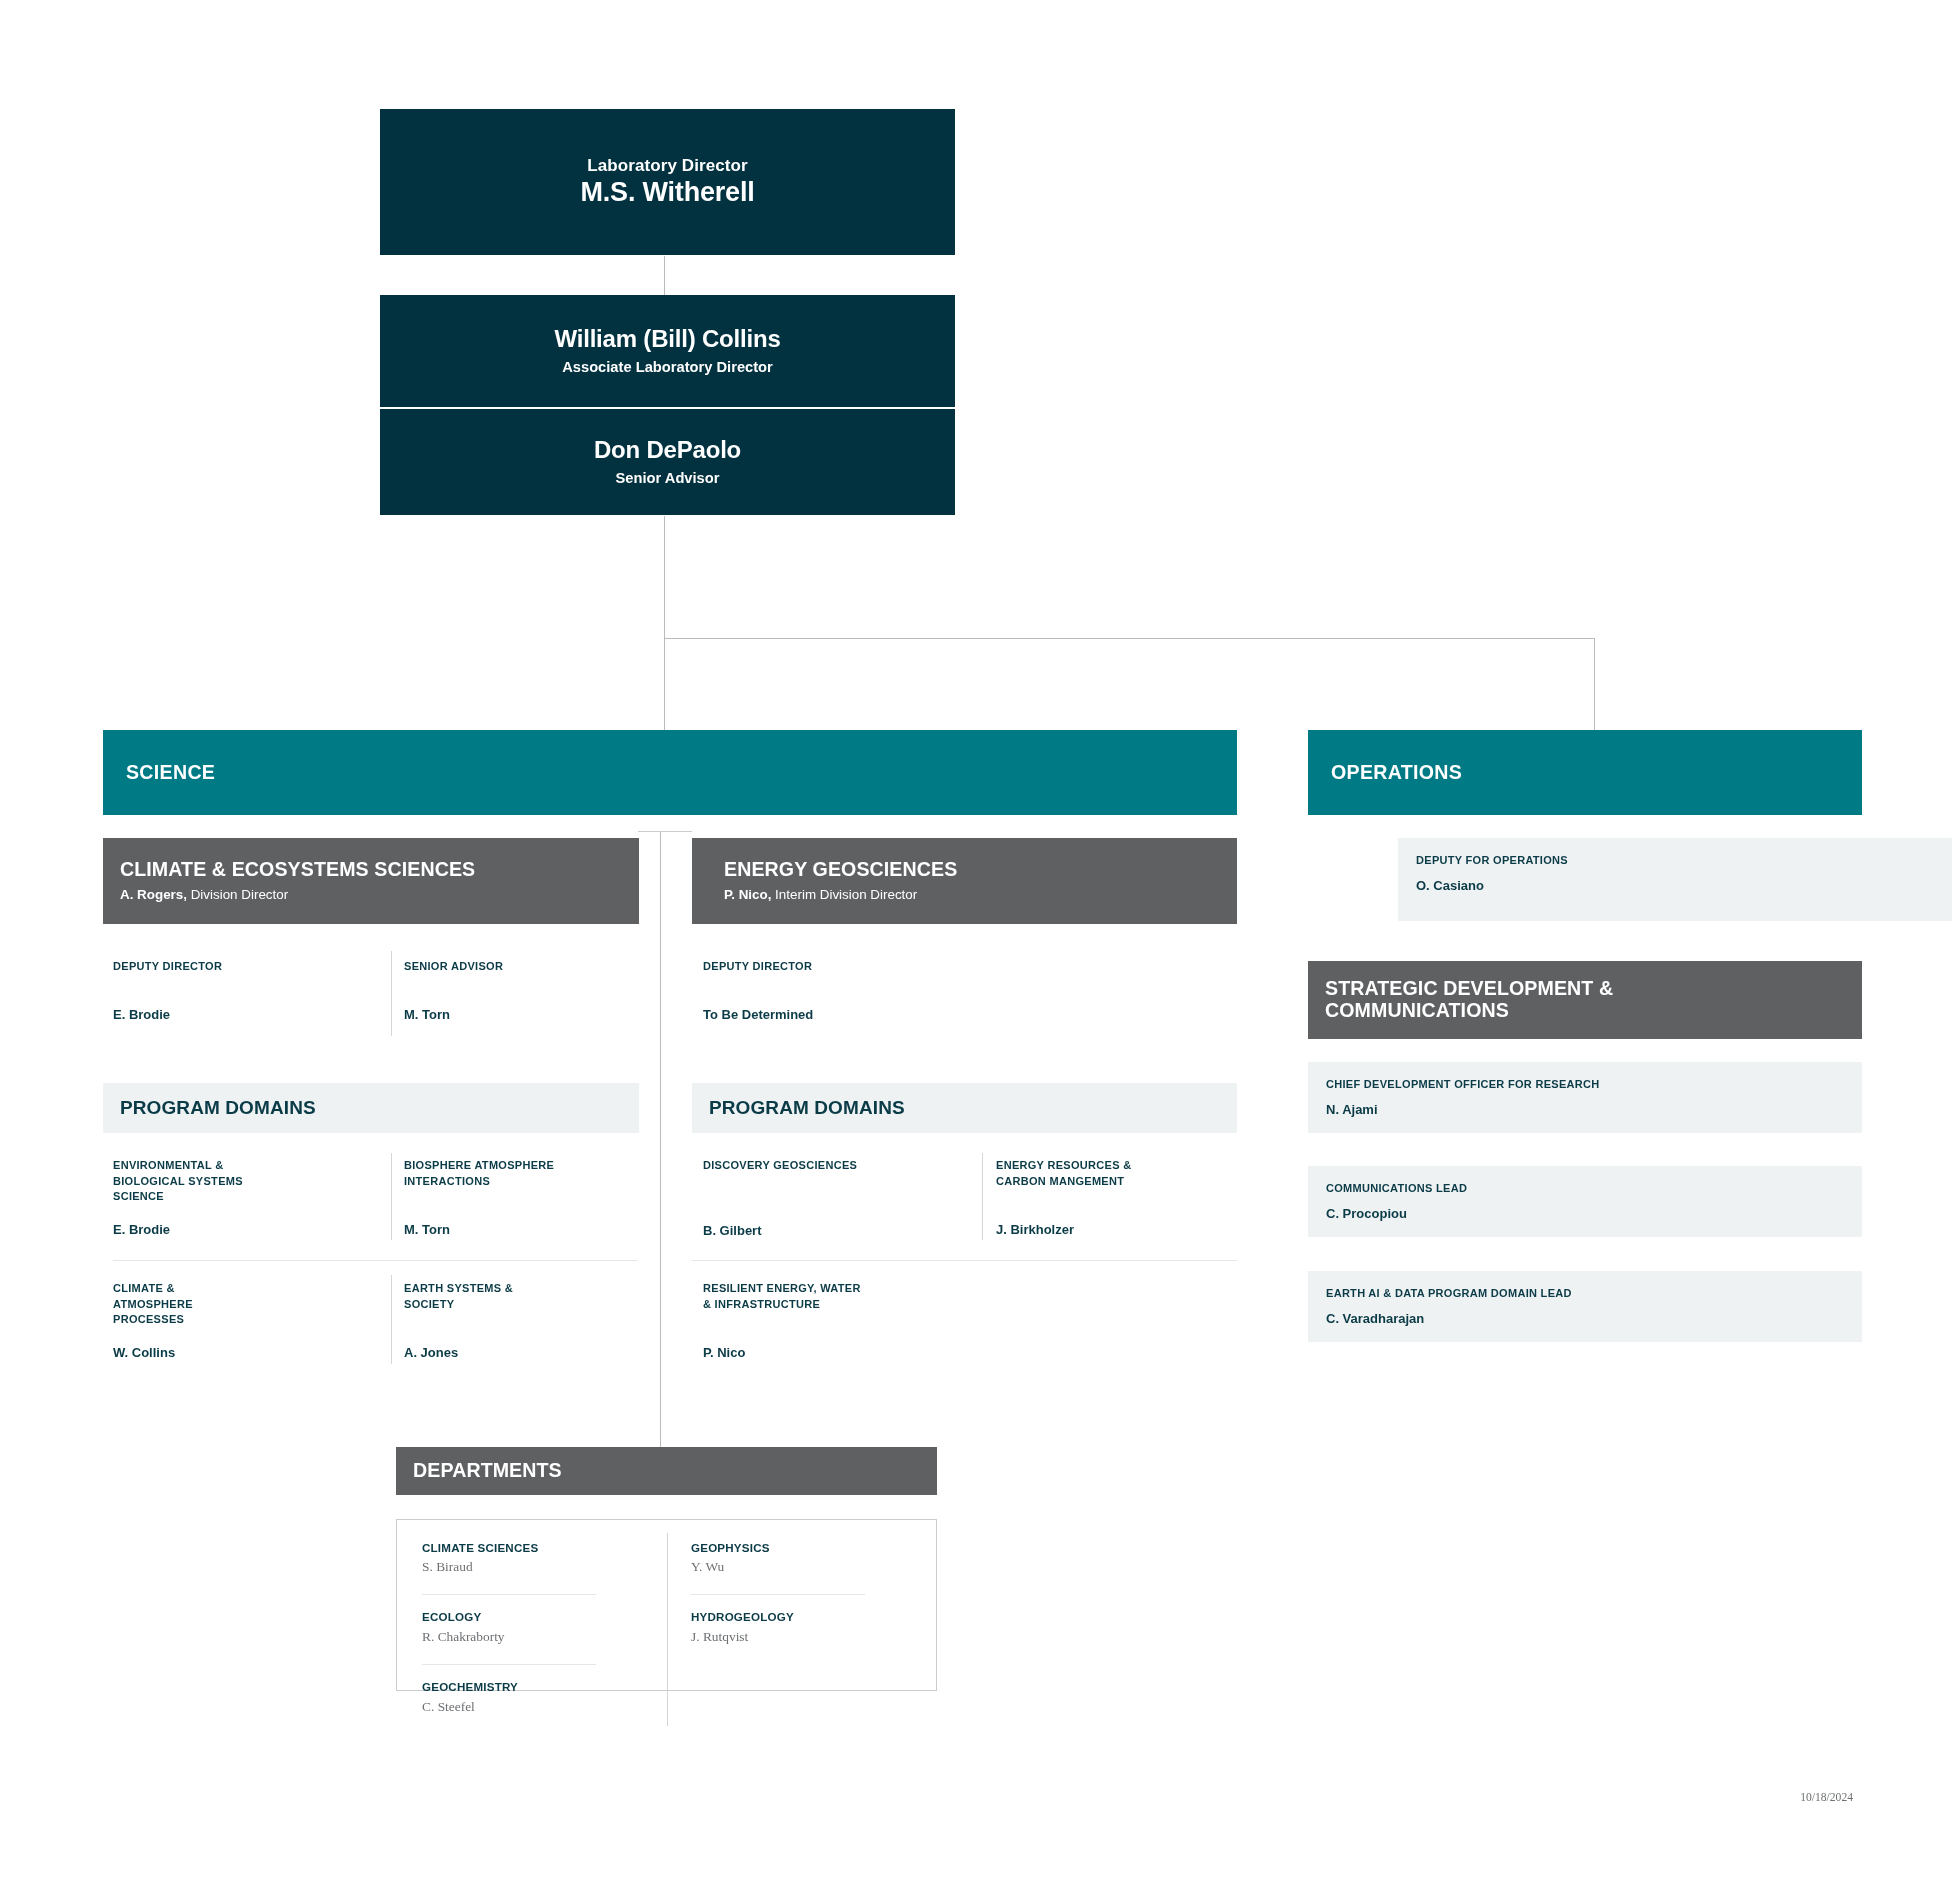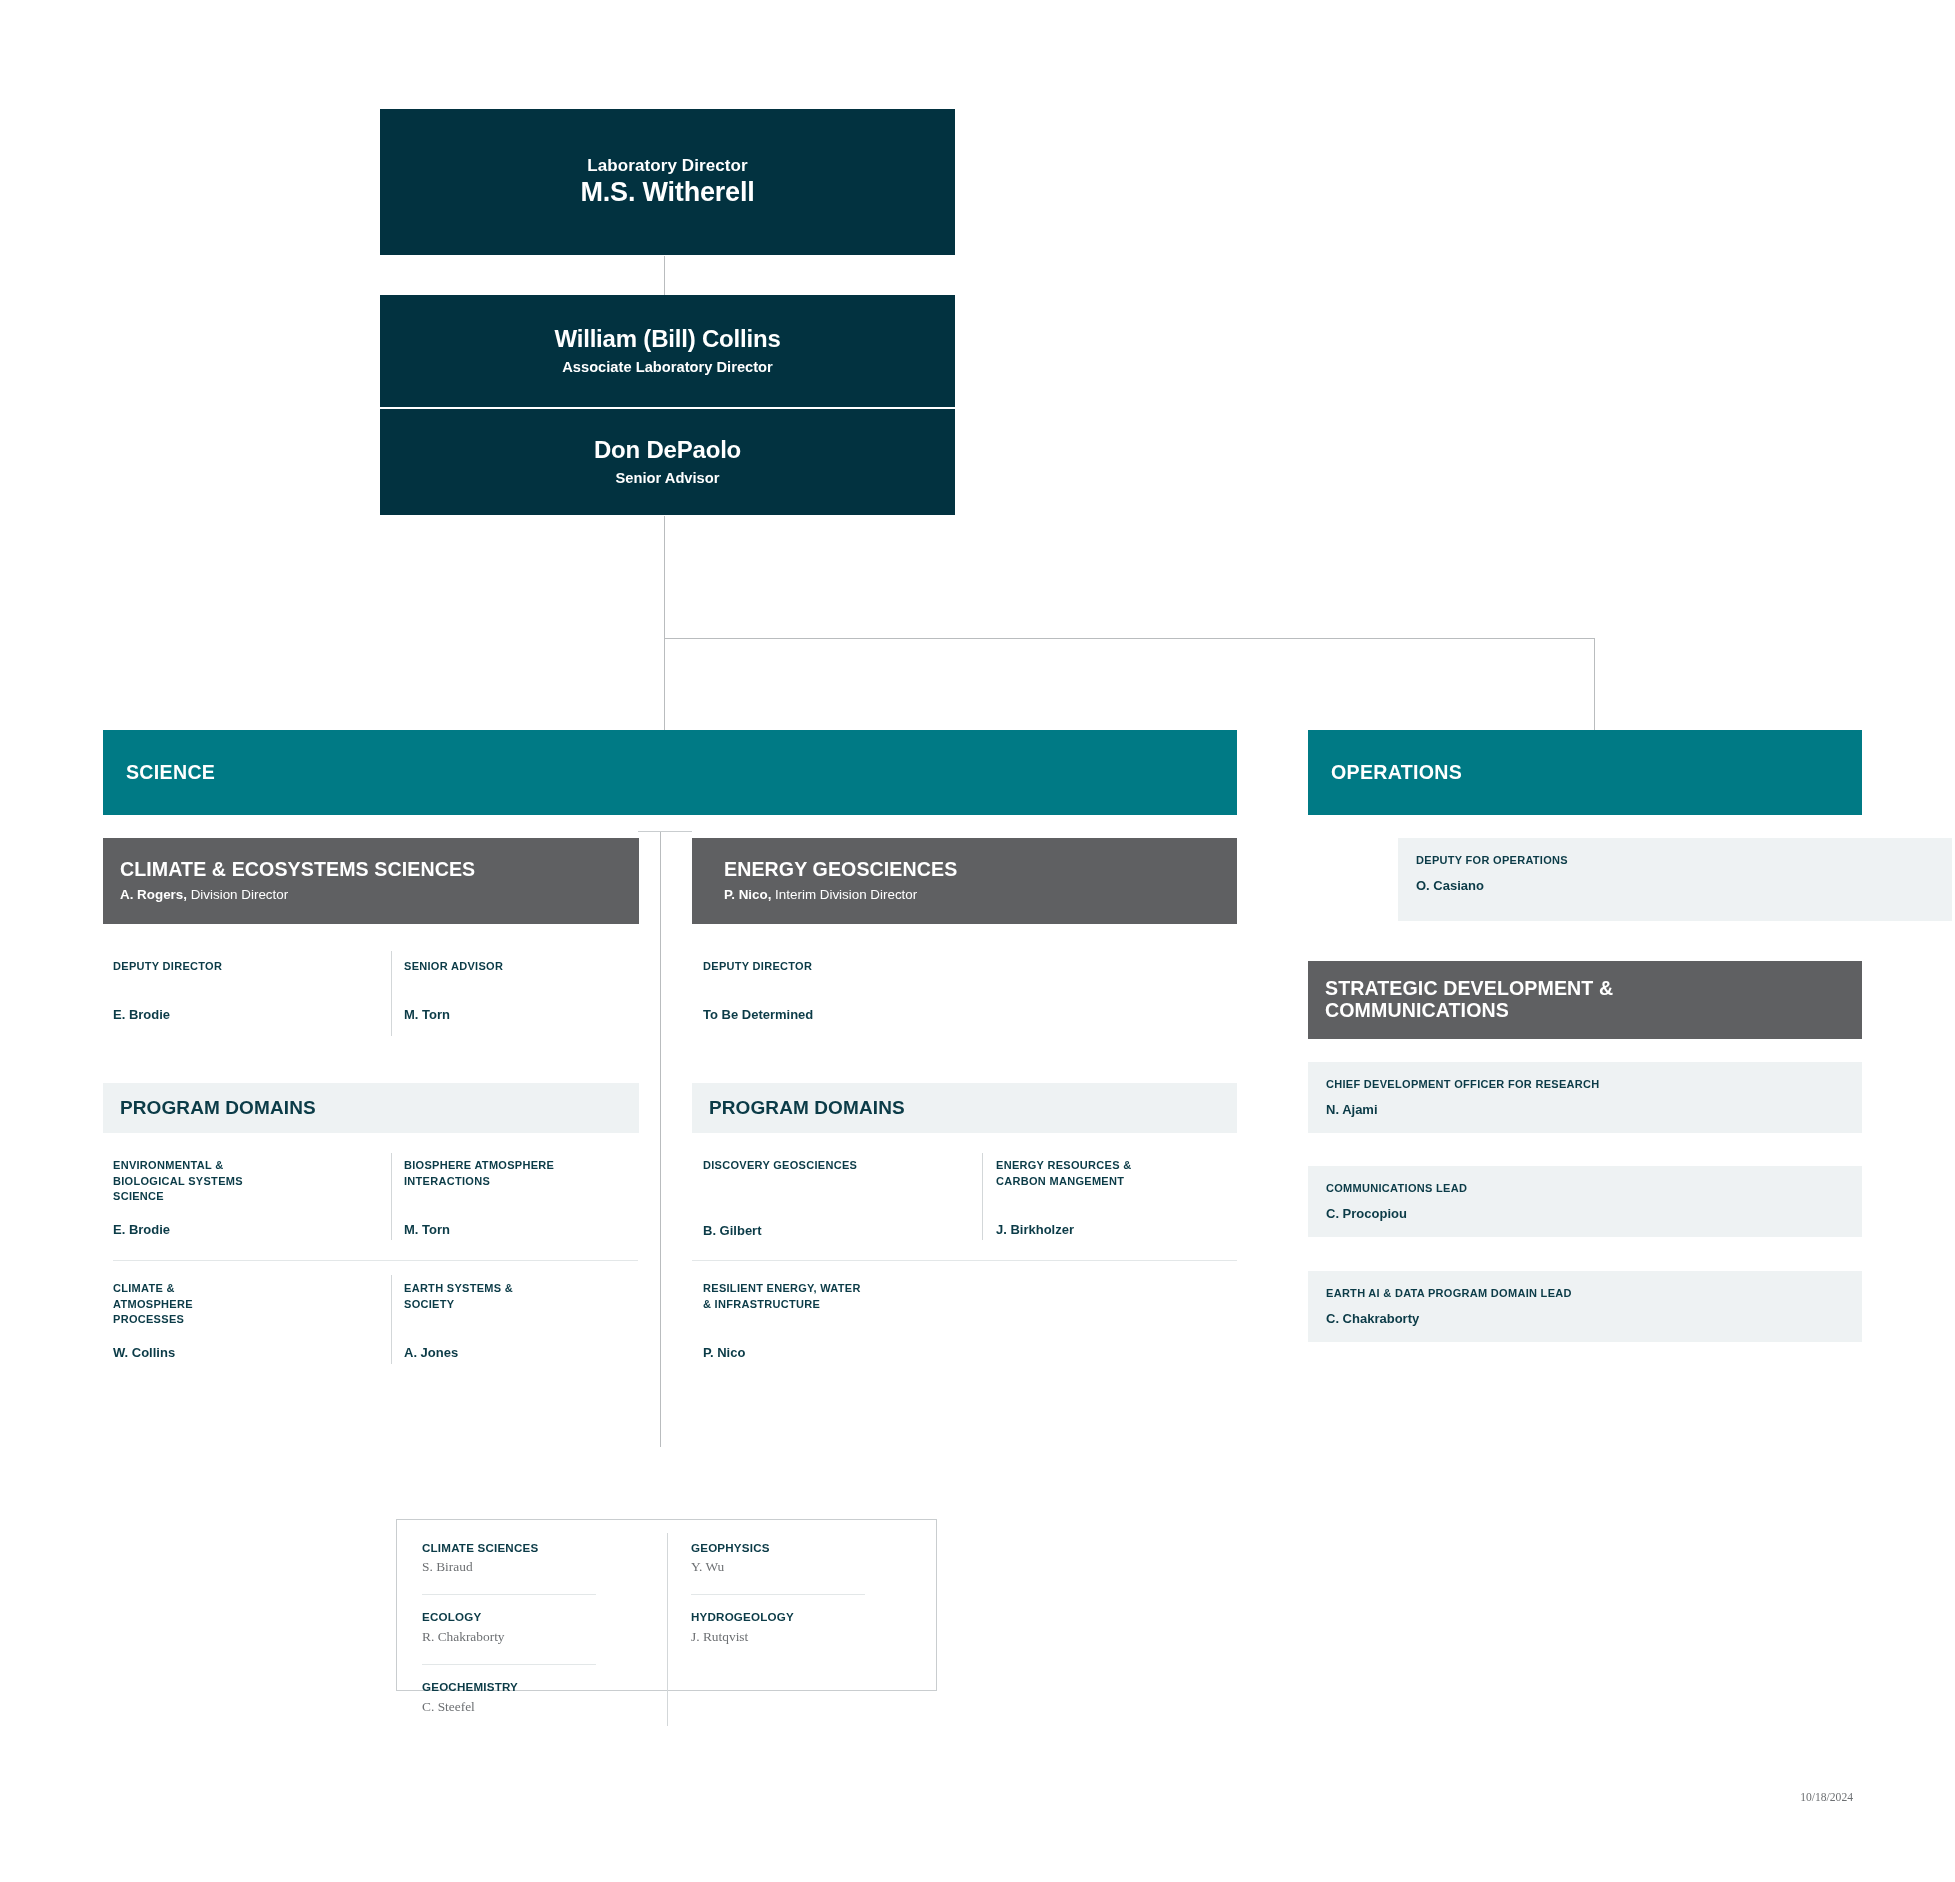--- a/index.html
+++ b/index.html
@@ -343,23 +343,26 @@
     <div class="panel-name">C. Procopiou</div>
   </div>
 
   <div class="panel" style="left:1308px; top:1062px; width:554px; height:71px;">
     <div class="panel-label">CHIEF DEVELOPMENT OFFICER FOR RESEARCH</div>
     <div class="panel-name">N. Ajami</div>
   </div>
 
   <div class="panel" style="left:1308px; top:1271px; width:554px; height:71px;">
     <div class="panel-label">EARTH AI &amp; DATA PROGRAM DOMAIN LEAD</div>
-    <div class="panel-name">C. Chakraborty</div>
-  </div>
-
+    <div class="panel-name">C. Varadharajan</div>
+  </div>
+
+  <div class="divhead" style="left:396px; top:1447px; width:541px; height:48px; padding-top:0; padding-bottom:0;">
+    <div class="divhead-title">DEPARTMENTS</div>
+  </div>
 
   <div class="dept-card" style="left:396px; top:1519px; width:541px; height:172px;">
     <div class="rule-v" style="left:270px; top:13.4px; width:0.9px; height:193px;"></div>
 
     <div class="dept-item" style="left:25px; top:19.6px; width:214px;">
       <div class="dept-label">CLIMATE SCIENCES</div>
       <div class="dept-name">S. Biraud</div>
     </div>
     <div class="rule-h" style="left:25px; top:74px; width:174px; height:0.9px;"></div>
 

